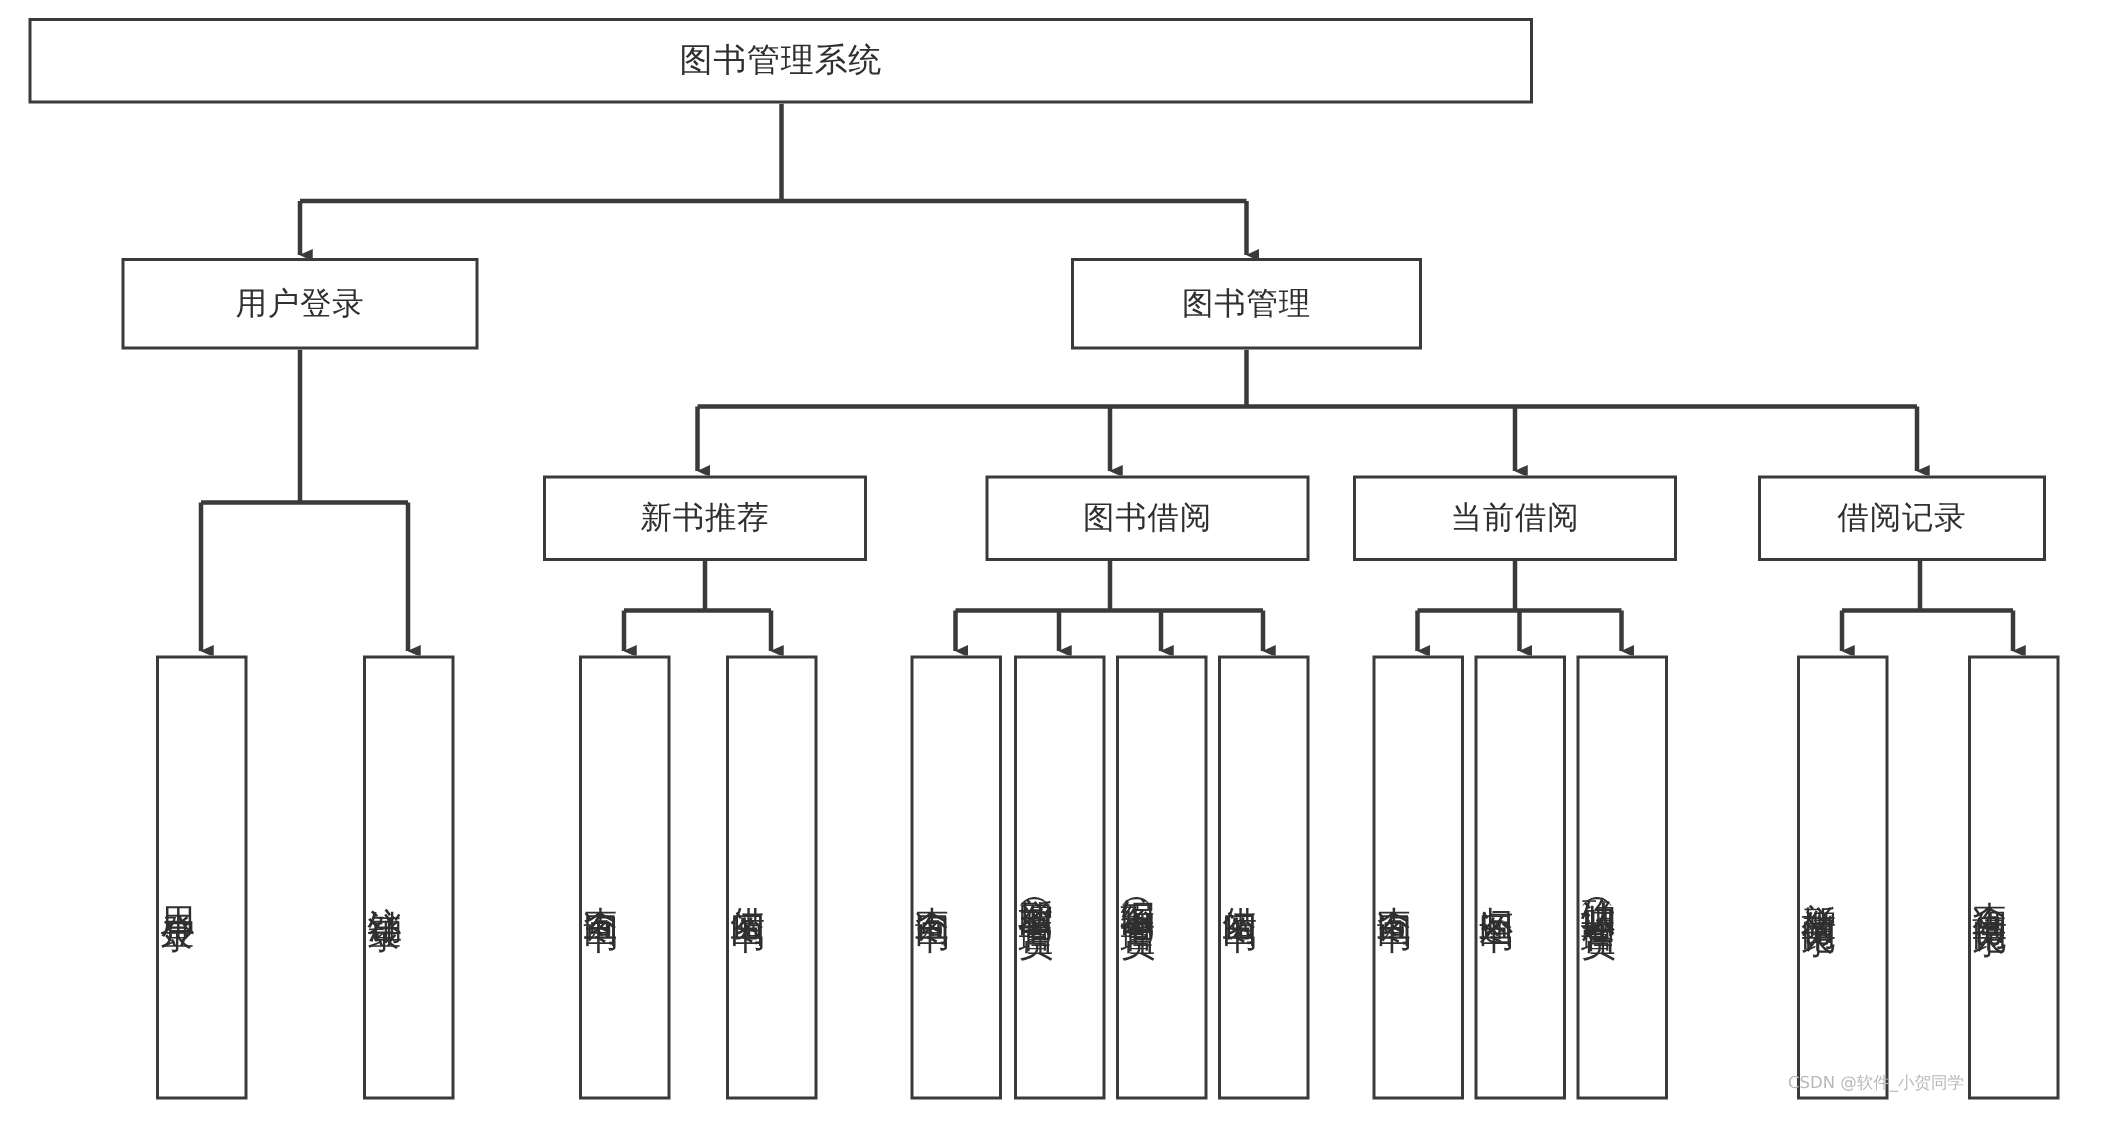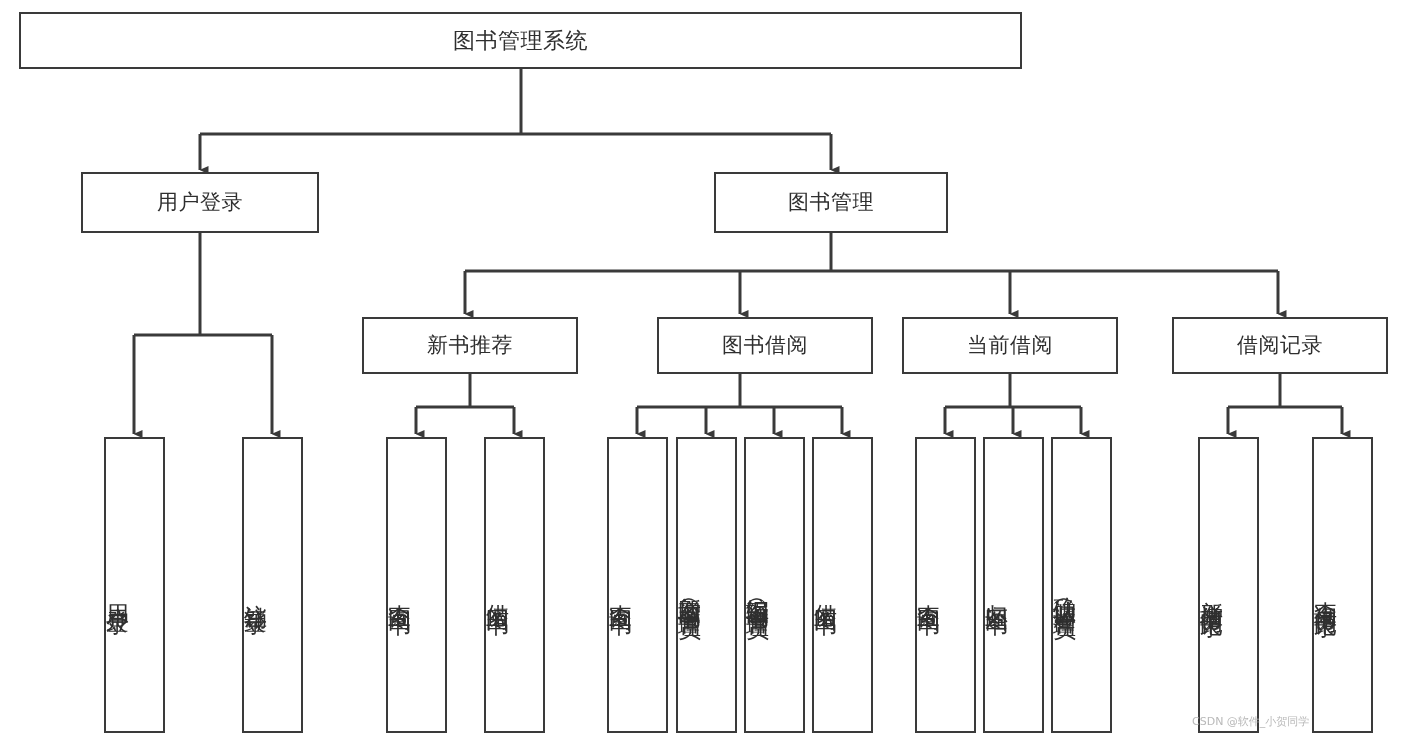--- a/index.html
+++ b/index.html
@@ -129,21 +129,21 @@
       </div>
       <div class="node-box horizontal" style="left: 362px; top: 317px; width: 216px; height: 57px; border-color: rgb(58, 58, 58);">
         <span class="node-label" style="color: rgb(47, 47, 47);">新书推荐</span>
       </div>
       <div class="node-box horizontal" style="left: 632px; top: 317px; width: 216px; height: 57px; border-color: rgb(58, 58, 58); margin-left: 25px;">
         <span class="node-label" style="color: rgb(47, 47, 47);">图书借阅</span>
       </div>
       <div class="node-box horizontal" style="left: 902px; top: 317px; width: 216px; height: 57px; border-color: rgb(58, 58, 58);">
         <span class="node-label" style="color: rgb(47, 47, 47);">当前借阅</span>
       </div>
-      <div class="node-box horizontal" style="left: 1172px; top: 317px; width: 216px; height: 57px; border-color: rgb(58, 58, 58);">
+      <div class="node-box horizontal" style="left: 1172px; top: 317px; width: 192px; height: 57px; border-color: rgb(58, 58, 58);">
         <span class="node-label" style="color: rgb(47, 47, 47);">借阅记录</span>
       </div>
       <div class="node-box vertical" style="left: 104px; top: 437px; width: 61px; height: 296px; border-color: rgb(58, 58, 58);">
         <span class="node-label" style="color: rgb(47, 47, 47);">用户登录</span>
       </div>
       <div class="node-box vertical" style="left: 242px; top: 437px; width: 61px; height: 296px; border-color: rgb(58, 58, 58);">
         <span class="node-label" style="color: rgb(47, 47, 47);">注销登录</span>
       </div>
       <div class="node-box vertical" style="left: 386px; top: 437px; width: 61px; height: 296px; border-color: rgb(58, 58, 58);">
         <span class="node-label" style="color: rgb(47, 47, 47);">查询图书</span>

